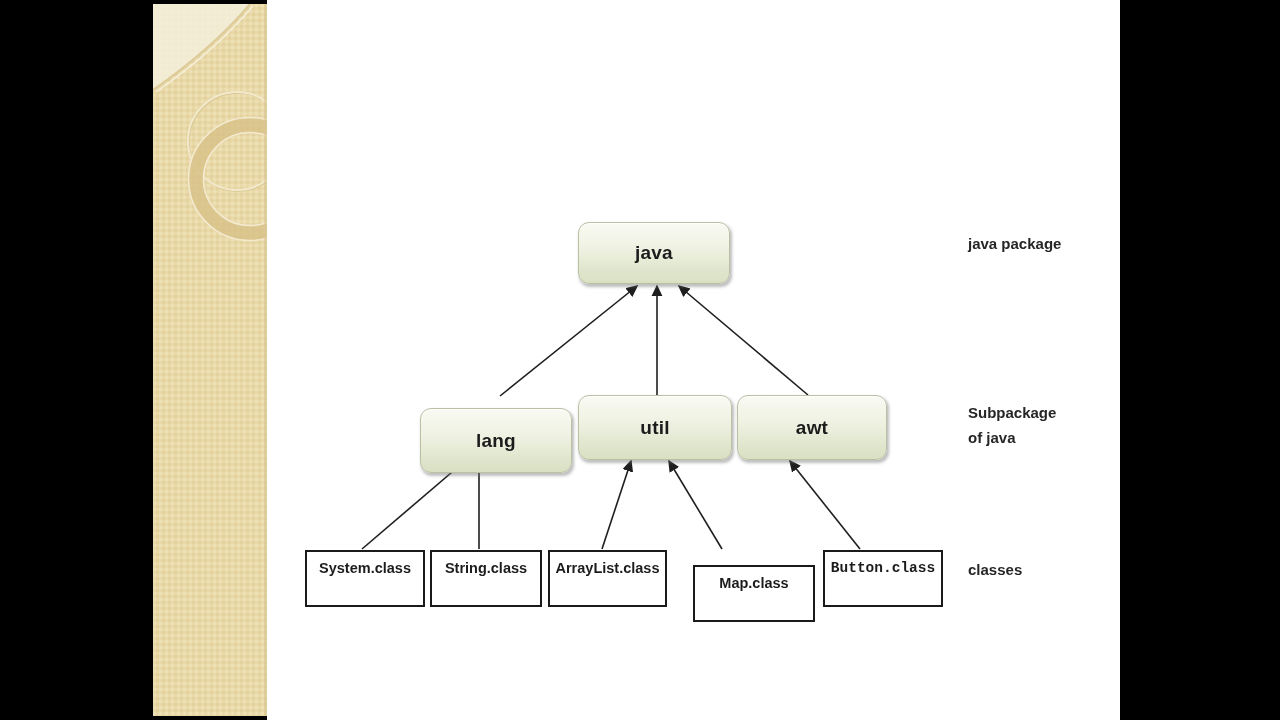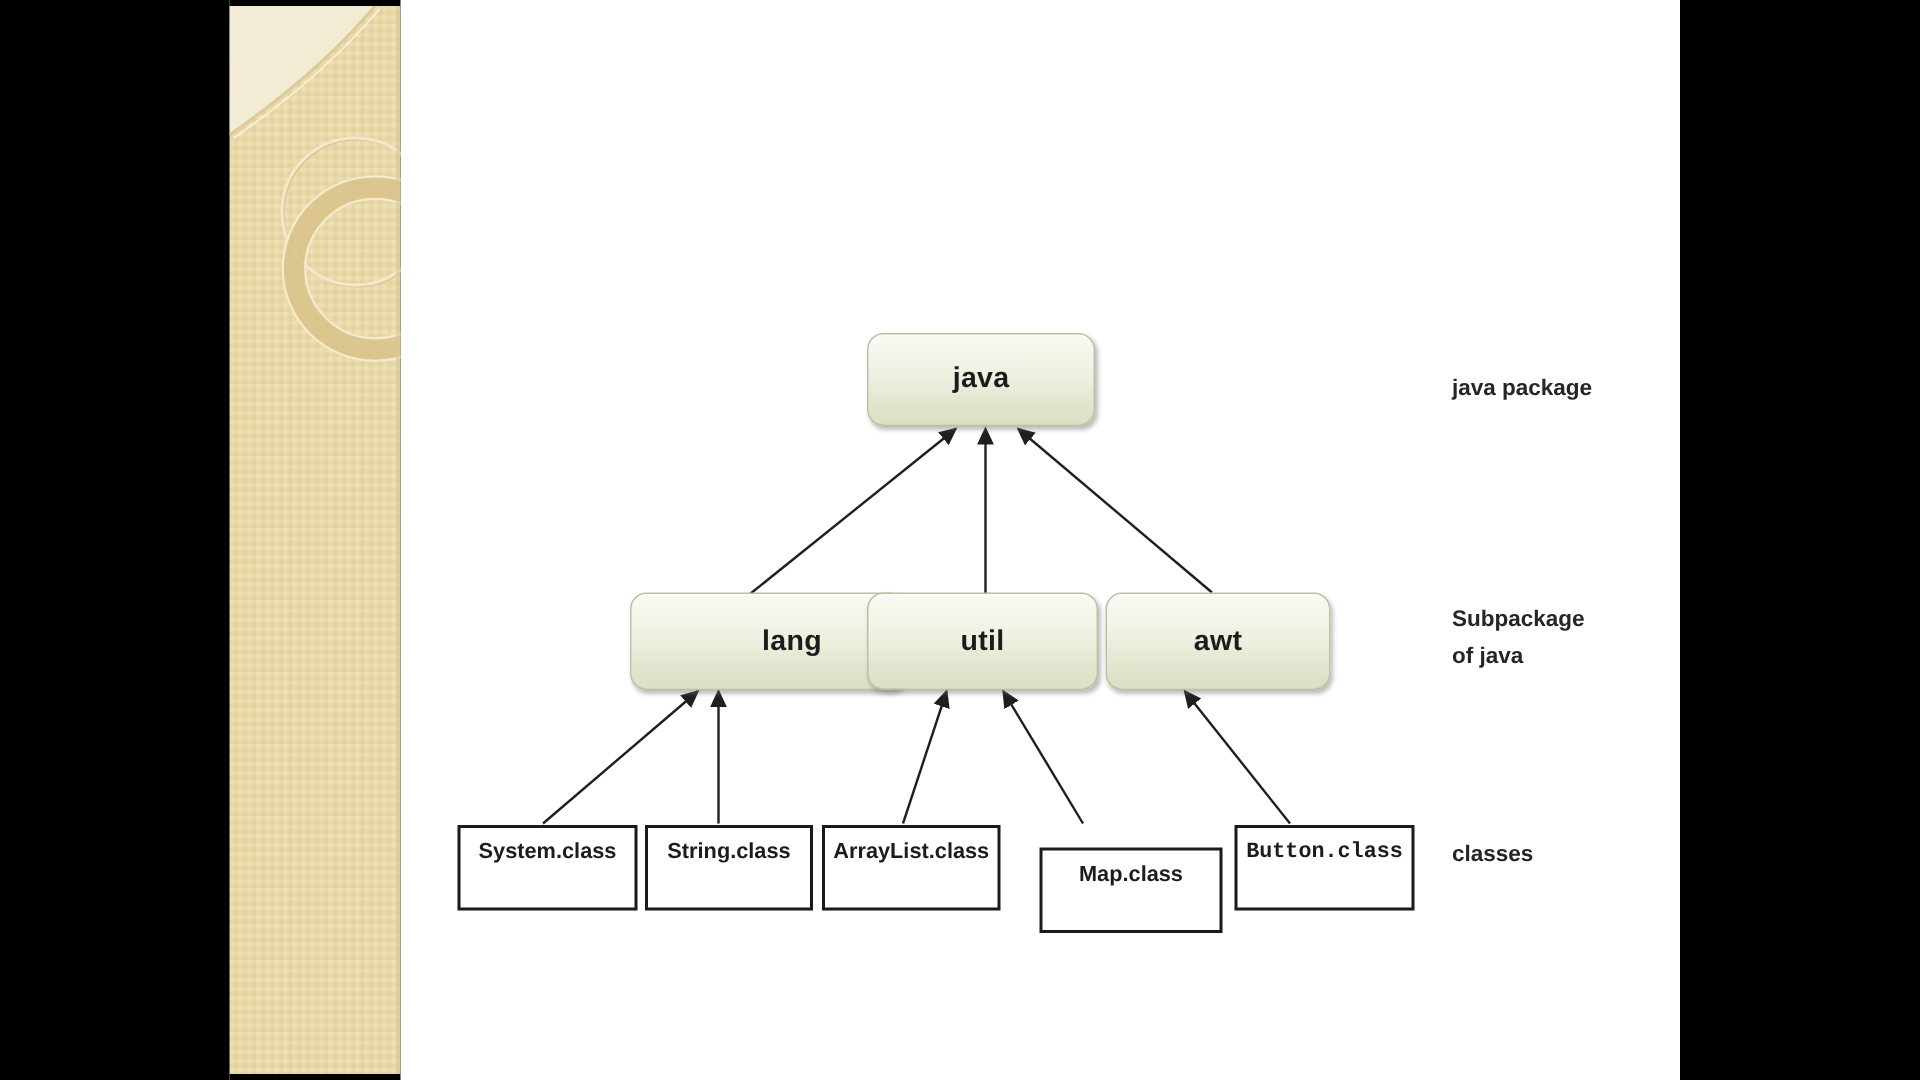--- a/index.html
+++ b/index.html
@@ -84,21 +84,21 @@
       <line x1="722" y1="549" x2="669" y2="461" marker-end="url(#ah)"></line>
       <line x1="860" y1="549" x2="790" y2="461" marker-end="url(#ah)"></line>
     </g>
   </svg>
 
   <div class="layer">
     <div class="pkg" style="left:578px;top:222px;width:150px;height:60px;">
       <span>java</span>
     </div>
 
-    <div class="pkg" style="left:420px;top:395px;width:150px;height:63px;padding-left:32px;">
+    <div class="pkg" style="left:420px;top:408px;width:150px;height:63px;">
       <span>lang</span>
     </div>
     <div class="pkg" style="left:578px;top:395px;width:152px;height:63px;">
       <span>util</span>
     </div>
     <div class="pkg" style="left:737px;top:395px;width:148px;height:63px;">
       <span>awt</span>
     </div>
 
     <div class="cls" style="left:430px;top:550px;width:112px;height:57px;">
@@ -110,18 +110,18 @@
     <div class="cls" style="left:548px;top:550px;width:119px;height:57px;">
       <span>ArrayList.class</span>
     </div>
     <div class="cls" style="left:693px;top:550px;width:122px;height:57px;margin-top:15px;">
       <span>Map.class</span>
     </div>
     <div class="cls" style="left:823px;top:550px;width:120px;height:57px;font-family:Liberation Mono, monospace;">
       <span>Button.class</span>
     </div>
 
-    <div class="note" style="left:968px;top:231px;margin-top:15px;">java package</div>
+    <div class="note" style="left:968px;top:231px;">java package</div>
     <div class="note" style="left:968px;top:400px;width:96px;">Subpackage of java</div>
     <div class="note" style="left:968px;top:557px;">classes</div>
   </div>
 
 </div>
 
 </body></html>

